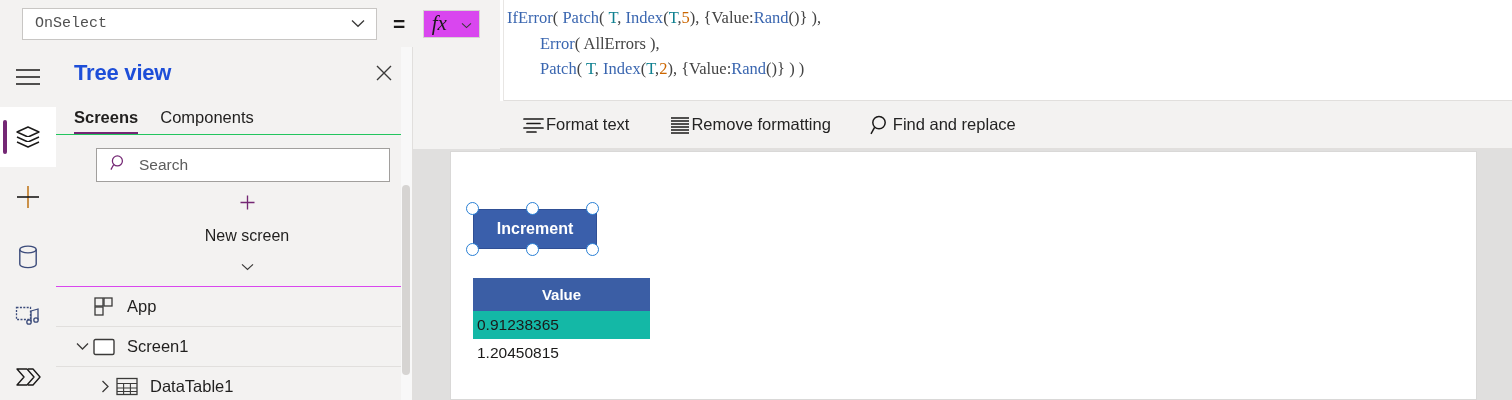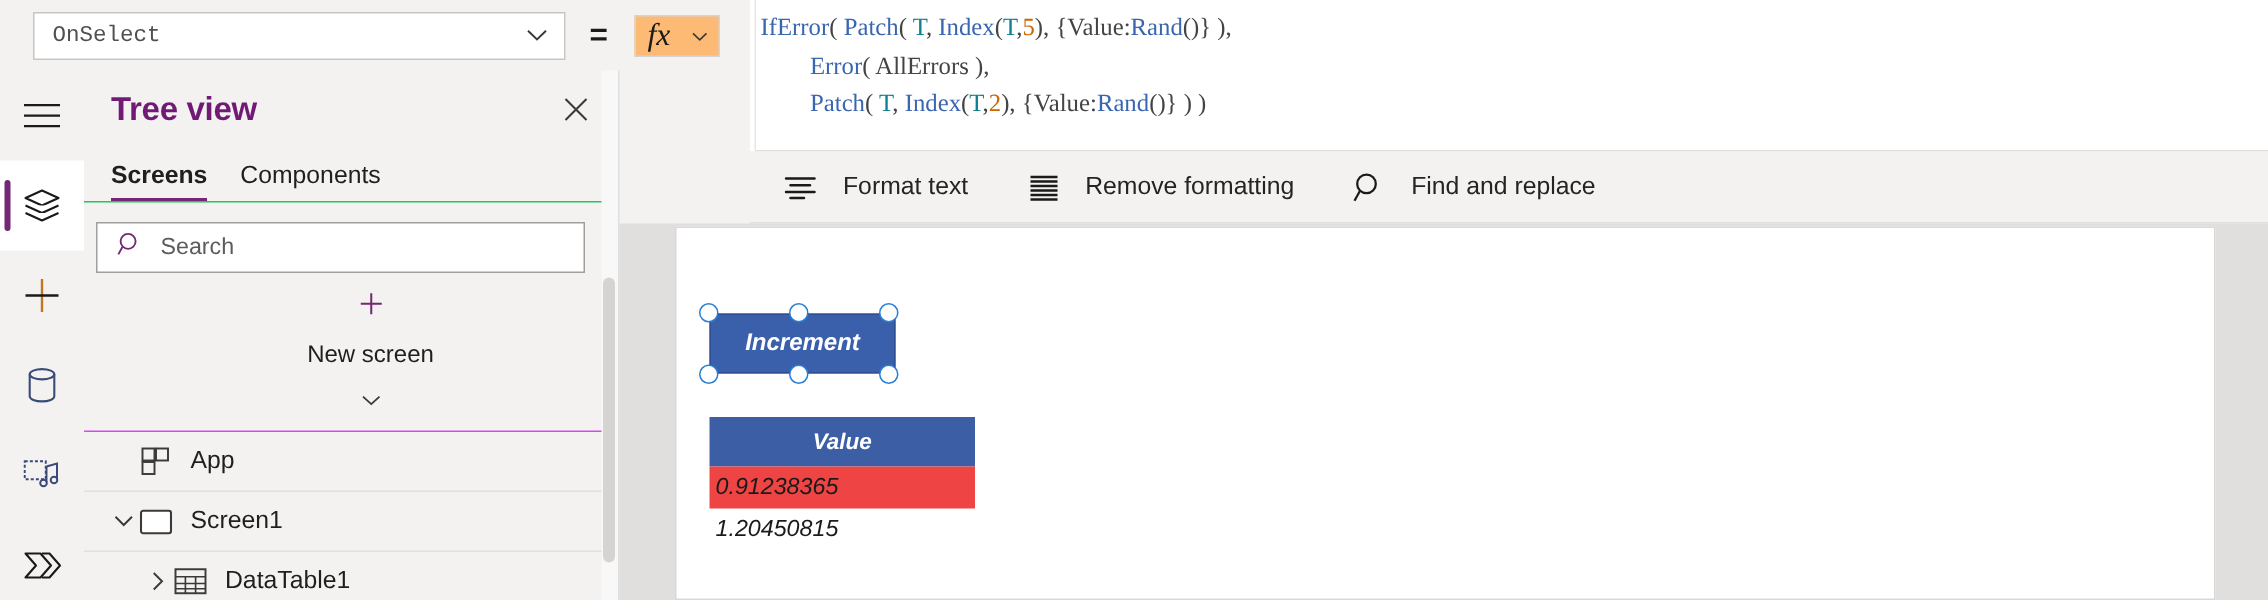--- a/index.html
+++ b/index.html
@@ -21,21 +21,21 @@
     border:1px solid #c8c6c4;display:flex;align-items:center;
     justify-content:space-between;box-sizing:border-box;cursor:pointer;font-family:Liberation Mono, monospace;
   }
   .prop-select .label{font-size:15px;color:#505050;padding-left:12px;}
   .prop-select .chev{padding-right:11px;display:flex;align-items:center;}
   .eq{
     margin-left:16px;font-size:21px;color:#1b1a19;font-weight:700;
     letter-spacing:0;line-height:1;user-select:none;
   }
   .fxbtn{
-    margin-left:18px;width:57px;height:28px;background:#fdba74;
+    margin-left:18px;width:57px;height:28px;background:#d946ef;
     border:1px solid #d6d4d2;box-sizing:border-box;
     display:flex;align-items:center;justify-content:center;gap:14px;cursor:pointer;
   }
   .fxbtn .fx{font-family:"Liberation Serif","DejaVu Serif",serif;font-style:italic;font-size:21px;color:#1b1a19;}
 
   
   .formula{
     position:absolute;left:500px;top:0;width:1012px;height:101px;
     background:#fff;border-bottom:1px solid #e1dfdd;box-sizing:border-box;
   }
@@ -49,21 +49,21 @@
   .ident{color:#0f8090;}
   .num{color:#cc6600;}
   .plain{color:#444444;}
 
   
   .ftools{
     position:absolute;left:500px;top:101px;width:1012px;height:48px;
     background:#f3f2f1;border-bottom:1px solid #e1dfdd;box-sizing:border-box;
     display:flex;align-items:center;
   }
-  .ftool{display:flex;align-items:center;gap:17px;cursor:pointer;height:48px;}
+  .ftool{display:flex;align-items:center;gap:1px;cursor:pointer;height:48px;}
   .ftool:nth-child(1){margin-left:23px;}
   .ftool:nth-child(2){margin-left:41px;}
   .ftool:nth-child(3){margin-left:39px;}
   .ftool .t{font-size:16.5px;color:#242424;}
 
   
   .rail{
     position:absolute;left:0;top:47px;width:56px;height:353px;background:#f3f2f1;
   }
   .rail-item{
@@ -73,27 +73,27 @@
   .rail-item.active::before{
     content:"";position:absolute;left:3px;top:13px;width:4px;height:34px;background:#742774;border-radius:2px;
   }
 
   
   .tree{
     position:absolute;left:56px;top:47px;width:357px;height:353px;background:#f3f2f1;
     border-right:1px solid #e1dfdd;box-sizing:border-box;
   }
   .tree-head{height:52px;display:flex;align-items:center;justify-content:space-between;padding:0 17px 0 18px;}
-  .tree-title{font-size:22px;color:#701a75;font-weight:600;letter-spacing:-.2px;}
+  .tree-title{font-size:22px;color:#1d4ed8;font-weight:600;letter-spacing:-.2px;}
   .close-x{width:22px;height:22px;display:flex;align-items:center;justify-content:center;cursor:pointer;}
   .tabs{display:flex;align-items:flex-end;height:35px;padding-left:18px;border-bottom:1px solid #22c55e;}
   .tab{font-size:16.5px;color:#201f1e;padding-bottom:7px;margin-right:22px;position:relative;cursor:pointer;}
   .tab.sel{font-weight:700;}
   .tab.sel::after{content:"";position:absolute;left:0;right:0;bottom:0;height:2.5px;background:#742774;}
-  .searchwrap{padding:13px 22px 0 8px;}
+  .searchwrap{padding:13px 22px 0 40px;}
   .searchbox{
     height:34px;background:#fff;border:1px solid #a19f9d;display:flex;align-items:center;gap:11px;
     padding-left:13px;box-sizing:border-box;cursor:text;
   }
   .searchbox .ph{font-size:15.5px;color:#5c5c5c;}
   .newscreen{display:flex;align-items:center;gap:12px;padding:12px 0 0 26px;cursor:pointer;flex-direction:column;}
   .newscreen .t{font-size:16px;color:#201f1e;}
   .treelist{margin-top:11px;border-top:1px solid #d946ef;}
   .trow{
     height:40px;display:flex;align-items:center;border-bottom:1px solid #e1dfdd;
@@ -102,21 +102,21 @@
   .trow.sel{background:#dedcdb;}
   .trow .lbl{font-size:16.5px;color:#201f1e;}
   .twist{width:22px;display:flex;align-items:center;justify-content:center;flex:0 0 22px;}
   .ticon{display:flex;align-items:center;justify-content:center;flex:0 0 22px;margin-right:12px;}
   .dots{position:absolute;right:38px;font-size:17px;color:#3b3a39;letter-spacing:2.5px;line-height:1;}
   .tscroll{position:absolute;right:0;top:0;width:11px;height:353px;background:#f8f8f8;}
   .tscroll .thumb{position:absolute;left:1px;top:138px;width:8px;height:190px;background:#d6d4d2;border-radius:4px;}
 
   
   .canvas{
-    position:absolute;left:413px;top:149px;width:1099px;height:251px;background:#e0dfde;font-style:italic;
+    position:absolute;left:413px;top:149px;width:1099px;height:251px;background:#e0dfde;
   }
   .screen{
     position:absolute;left:37px;top:2px;width:1027px;height:249px;background:#fff;
     border:1px solid #d9d8d7;box-sizing:border-box;
   }
   
   .selwrap{position:absolute;left:22px;top:57px;width:124px;height:40px;}
   .incbtn{
     position:absolute;left:0;top:0;width:124px;height:40px;background:#3a5fab;
     border:1.5px solid #2f4f95;box-sizing:border-box;
@@ -128,21 +128,21 @@
     background:#fff;border:1.6px solid #2a7fd4;box-sizing:border-box;
   }
   .h-tl{left:-7px;top:-7px;}   .h-tc{left:53px;top:-7px;}   .h-tr{left:113px;top:-7px;}
   .h-bl{left:-7px;top:34px;}   .h-bc{left:53px;top:34px;}   .h-br{left:113px;top:34px;}
 
   
   .dtable{position:absolute;left:22px;top:126px;width:177px;}
   .dthead{height:33px;background:#3b5ea5;display:flex;align-items:center;justify-content:center;}
   .dthead .t{color:#fff;font-size:15px;font-weight:700;}
   .dtrow{height:28px;display:flex;align-items:center;padding-left:4px;box-sizing:border-box;}
-  .dtrow.alt{background:#ef4444;}
+  .dtrow.alt{background:#14b8a6;}
   .dtrow .v{font-size:15.5px;color:#1b1a19;}
 </style>
 </head>
 <body>
 
 <div class="app">
 
   <div class="propbar">
     <div class="prop-select">
       <span class="label">OnSelect</span>

